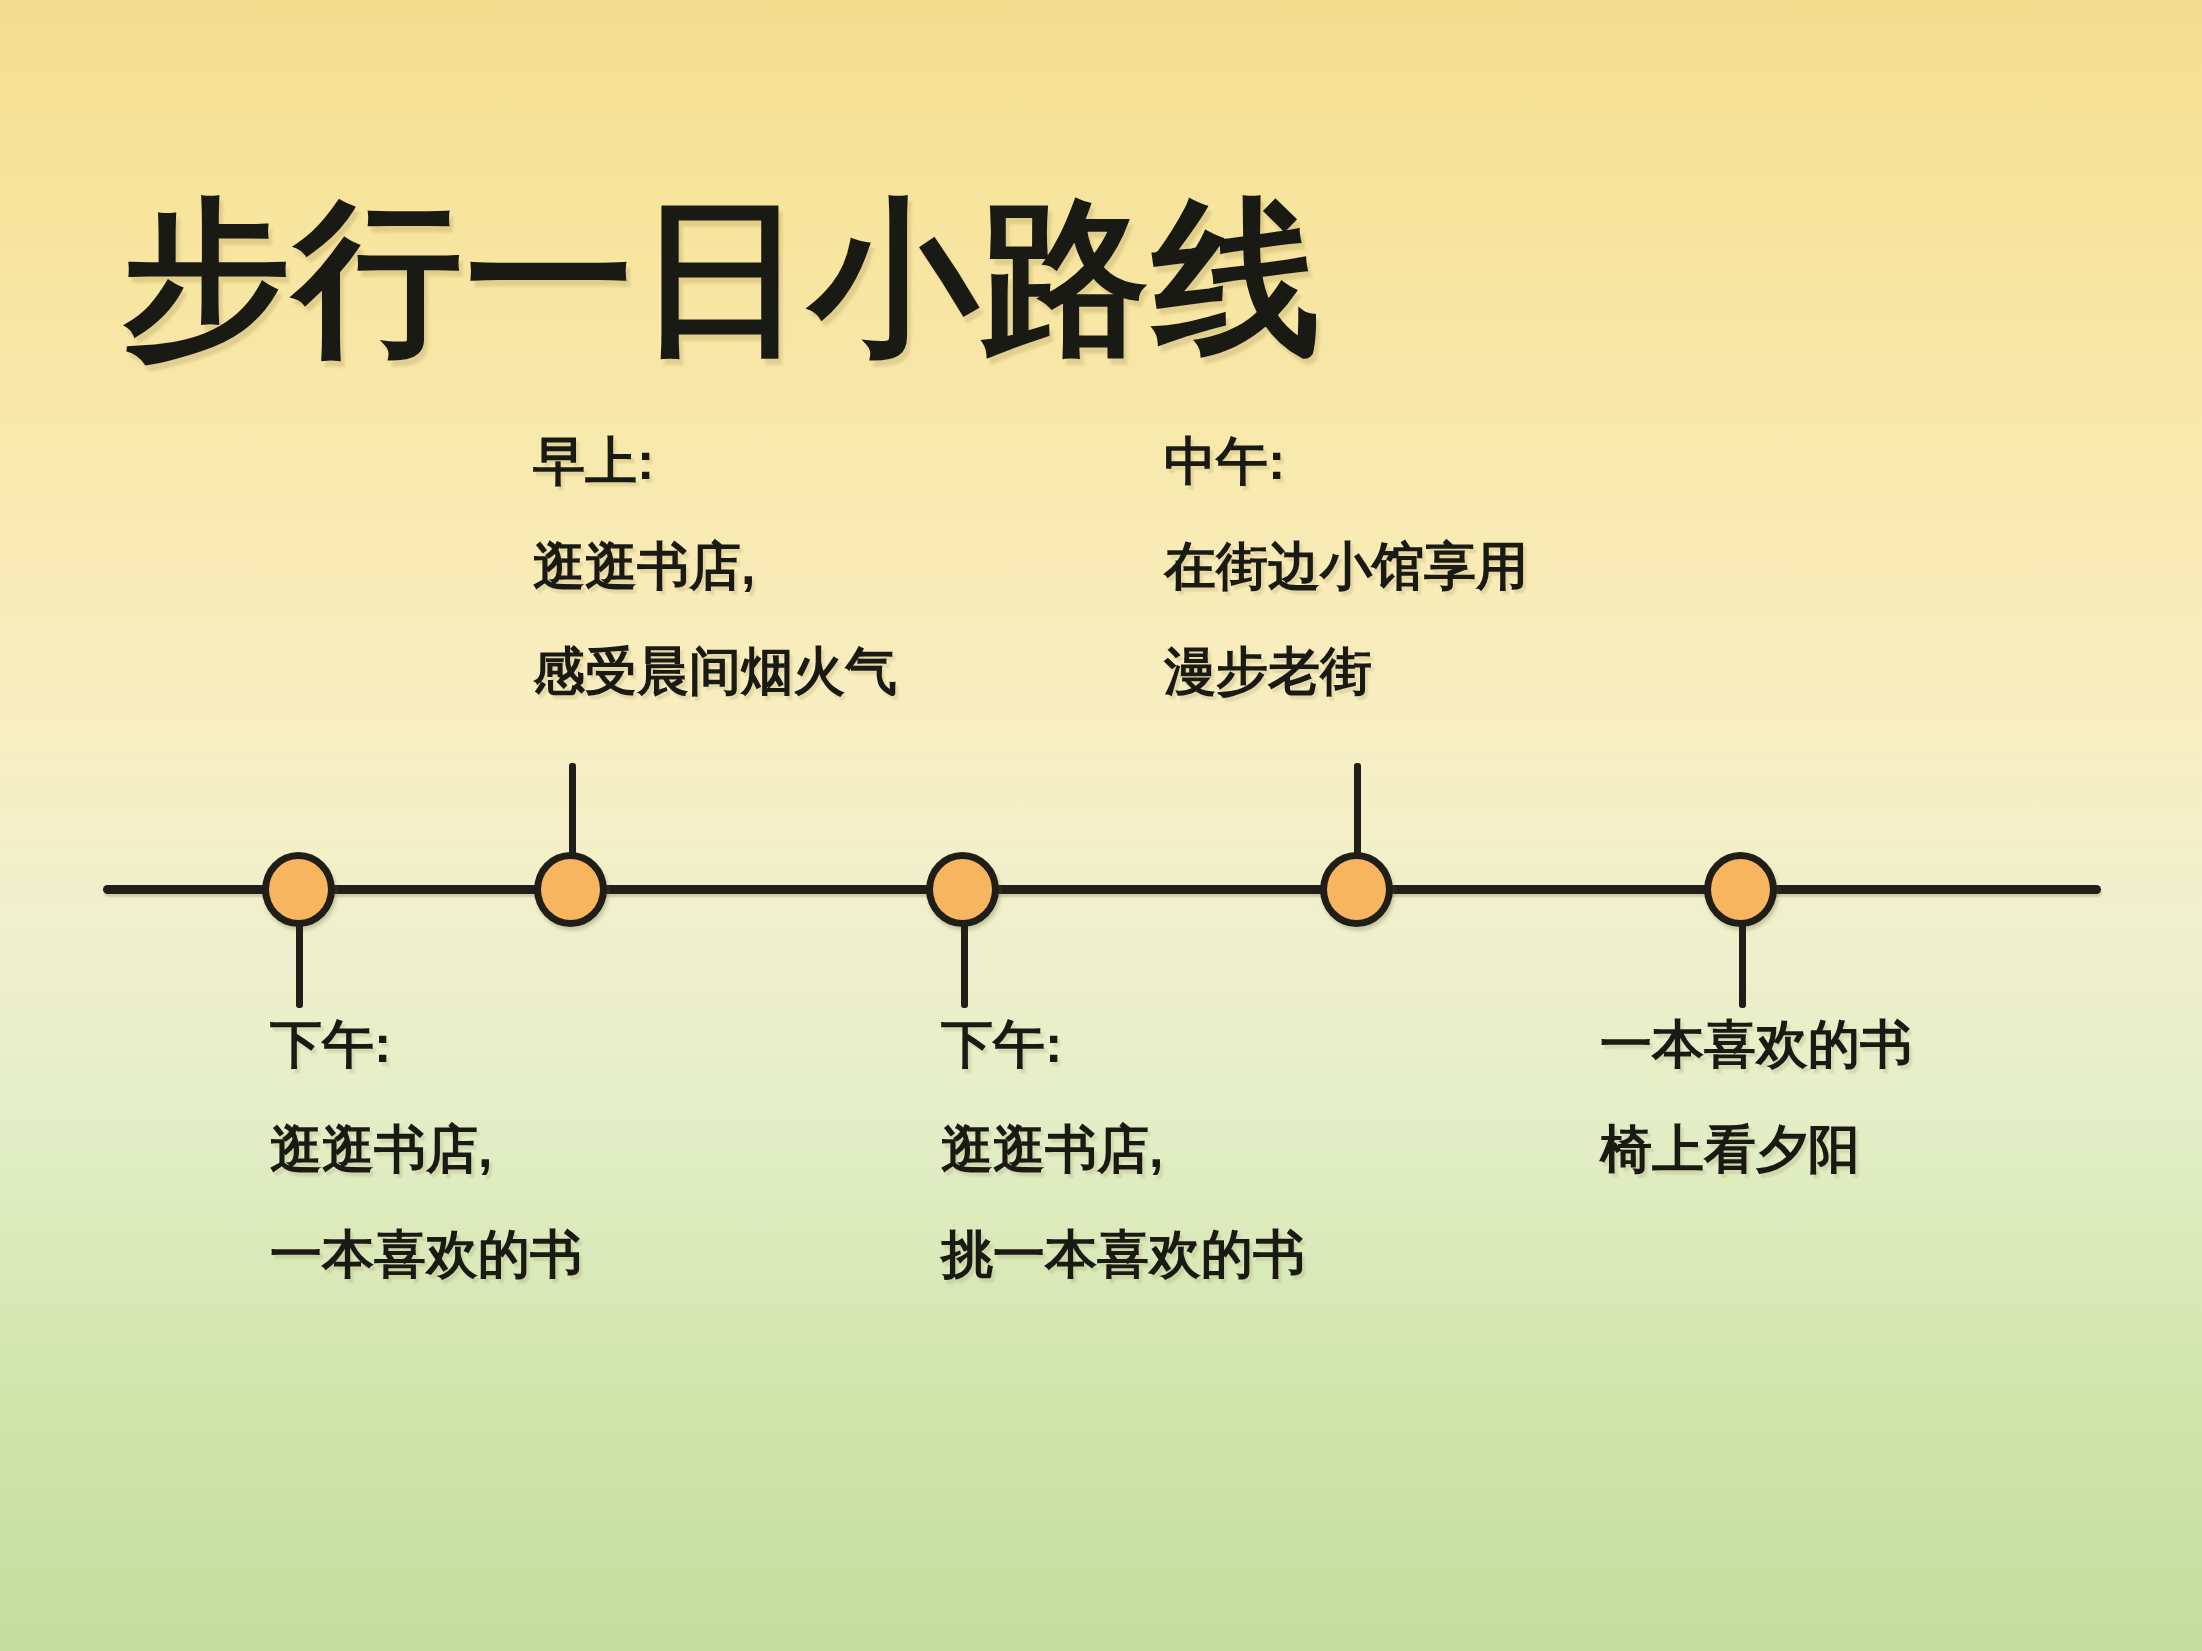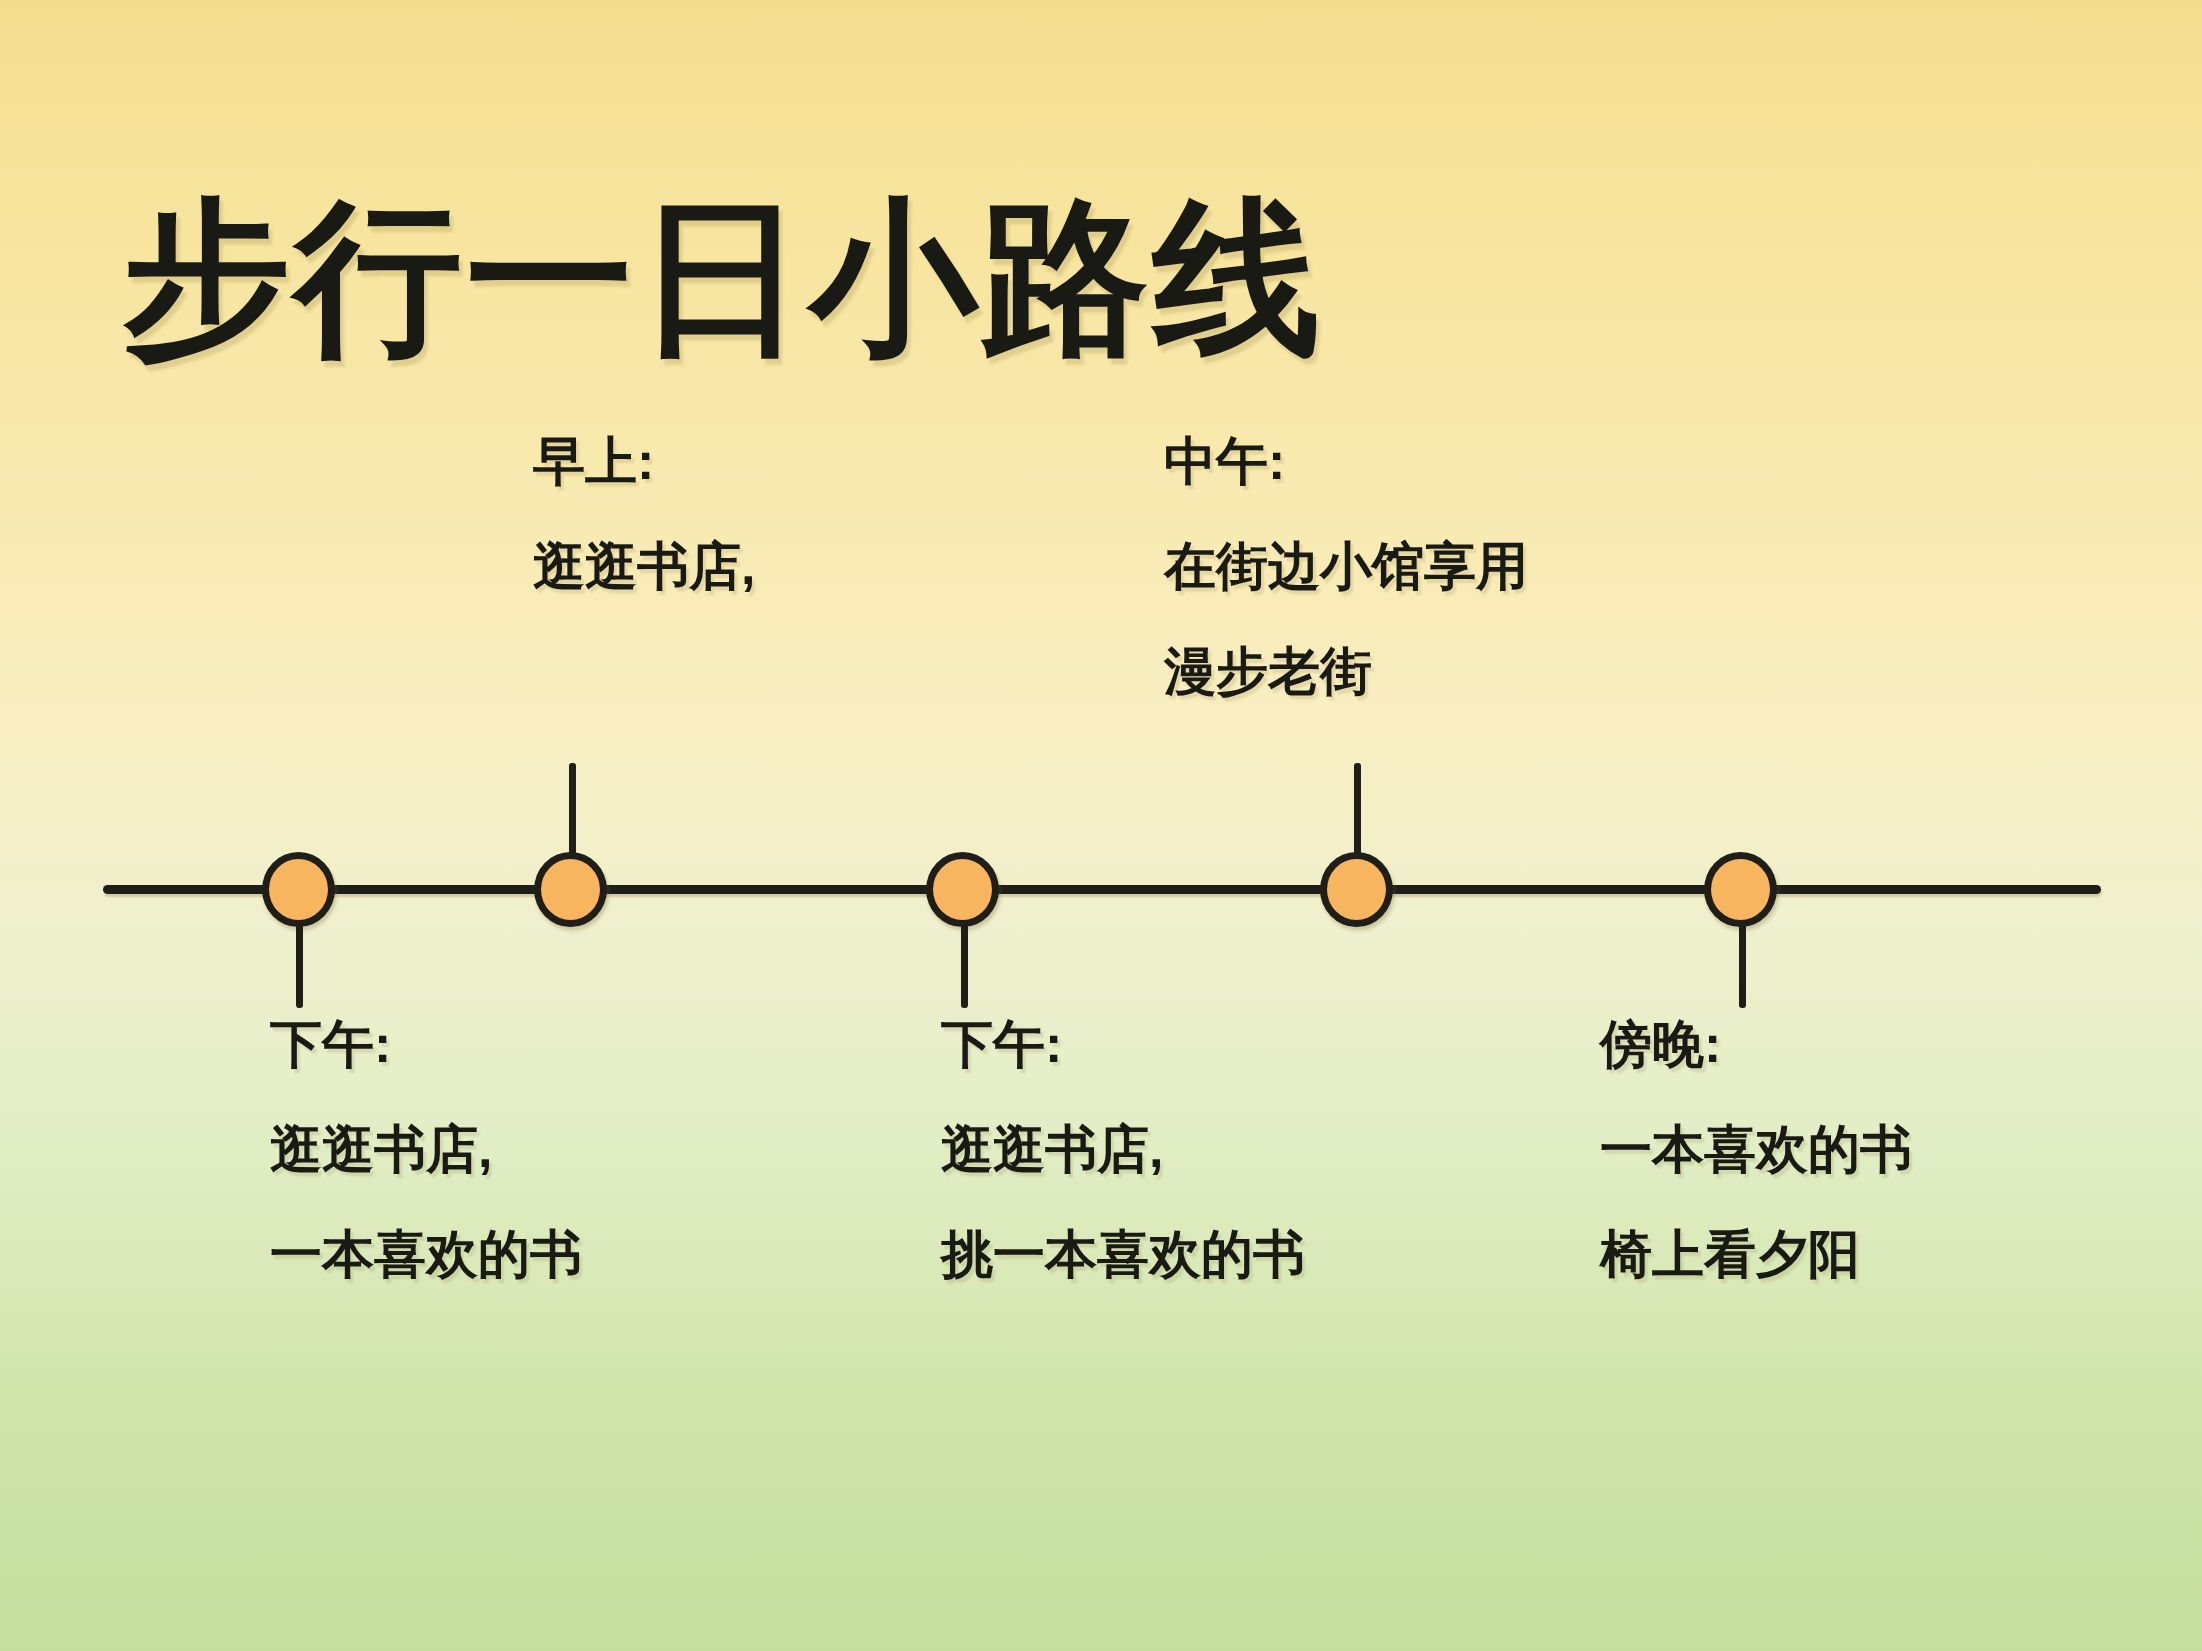--- a/index.html
+++ b/index.html
@@ -79,20 +79,21 @@
     <div>下午:</div>
     <div>逛逛书店,</div>
     <div>一本喜欢的书</div>
   </div>
 
   <div class="tl-node" style="left:534px;"></div>
   <div class="tl-connector" style="left:569px; top:763px; height:94px;"></div>
   <div class="event-label" style="left:533px; top:409px;">
     <div>早上:</div>
     <div>逛逛书店,</div>
+    <div>感受晨间烟火气</div>
   </div>
 
   <div class="tl-node" style="left:926px;"></div>
   <div class="tl-connector" style="left:961px; top:920px; height:88px;"></div>
   <div class="event-label" style="left:941px; top:992px;">
     <div>下午:</div>
     <div>逛逛书店,</div>
     <div>挑一本喜欢的书</div>
   </div>
 
@@ -100,19 +101,18 @@
   <div class="tl-connector" style="left:1354px; top:763px; height:94px;"></div>
   <div class="event-label" style="left:1164px; top:409px;">
     <div>中午:</div>
     <div>在街边小馆享用</div>
     <div>漫步老街</div>
   </div>
 
   <div class="tl-node" style="left:1704px;"></div>
   <div class="tl-connector" style="left:1739px; top:920px; height:88px;"></div>
   <div class="event-label" style="left:1600px; top:992px;">
-    <div>傍晚:</div>
     <div>一本喜欢的书</div>
     <div>椅上看夕阳</div>
   </div>
 
 </div>
 
 
 </body></html>

